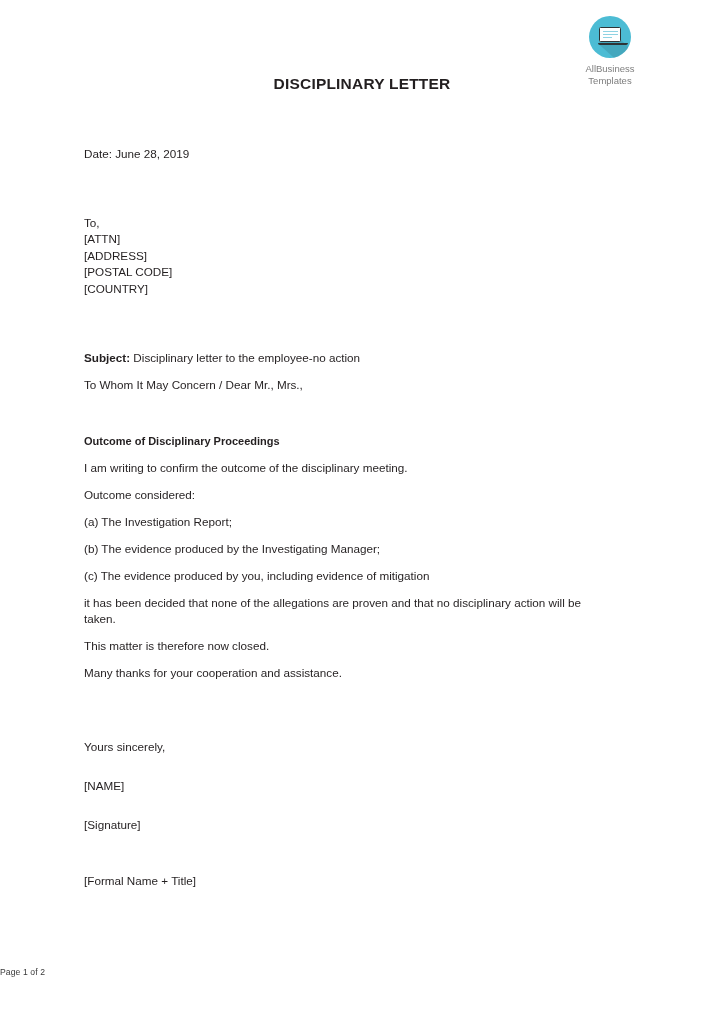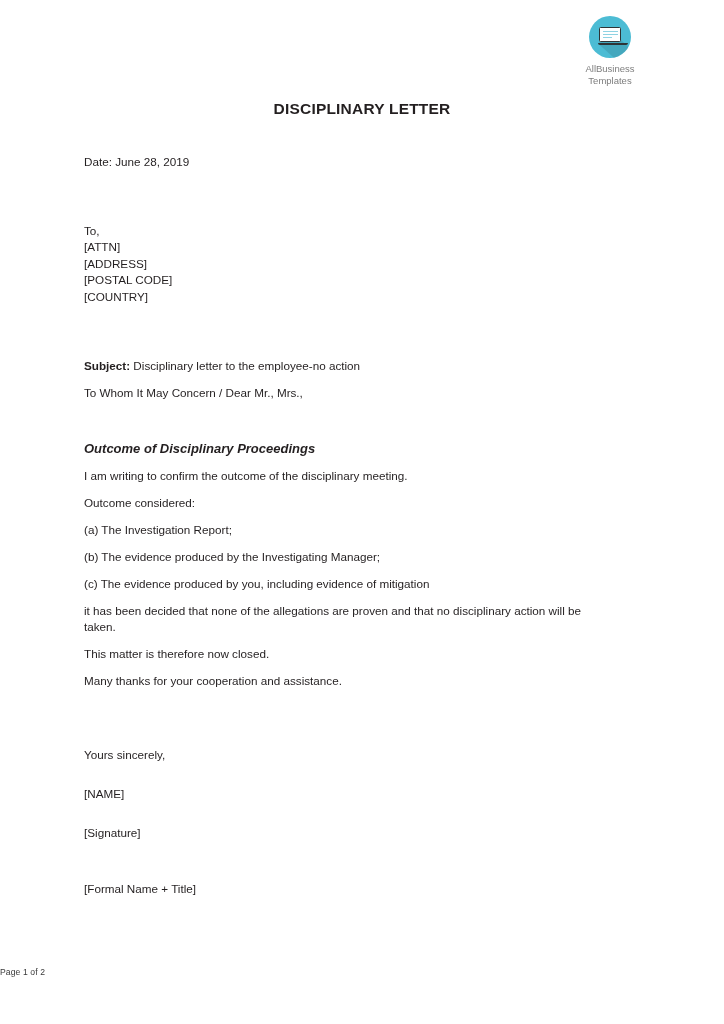--- a/index.html
+++ b/index.html
@@ -87,34 +87,34 @@
     margin-top: 5px;
     font-size: 9.5px;
     line-height: 11.5px;
     color: #7d7d7d;
     font-family: "Liberation Sans", sans-serif;
   }
 
   
   .doc-title {
     position: absolute;
-    top: 100px;
+    top: 75px;
     left: 0;
     width: 724px;
     text-align: center;
     font-size: 15.5px;
     font-weight: bold;
     letter-spacing: 0.2px;
     color: #231f20;
   }
 
   .content {
     position: absolute;
     left: 84px;
-    top: 154px;
+    top: 146px;
     width: 531px;
   }
 
   .para {
     font-size: 11.7px;
     line-height: 16px;
     color: #231f20;
     margin: 0;
   }
   .para b, .para .bold { font-weight: bold; }
@@ -124,25 +124,24 @@
   .spacer-40 { height: 40px; }
   .spacer-24 { height: 23px; }
   .spacer-16 { height: 11px; }
   .spacer-72 { height: 58px; }
 
   .addr-line { font-size: 11.7px; line-height: 16.4px; color: #231f20; }
 
   .gap-p { height: 11px; }
 
   .heading-bold {
-    font-size: 13px;
+    font-size: 11px;
     line-height: 16px;
     font-weight: bold;
     color: #231f20;
-    font-style: italic;
   }
 
   .footer {
     position: absolute;
     left: 0;
     top: 967px;
     width: 724px;
     text-align: left;
     font-size: 8.6px;
     color: #3a3a3a;

